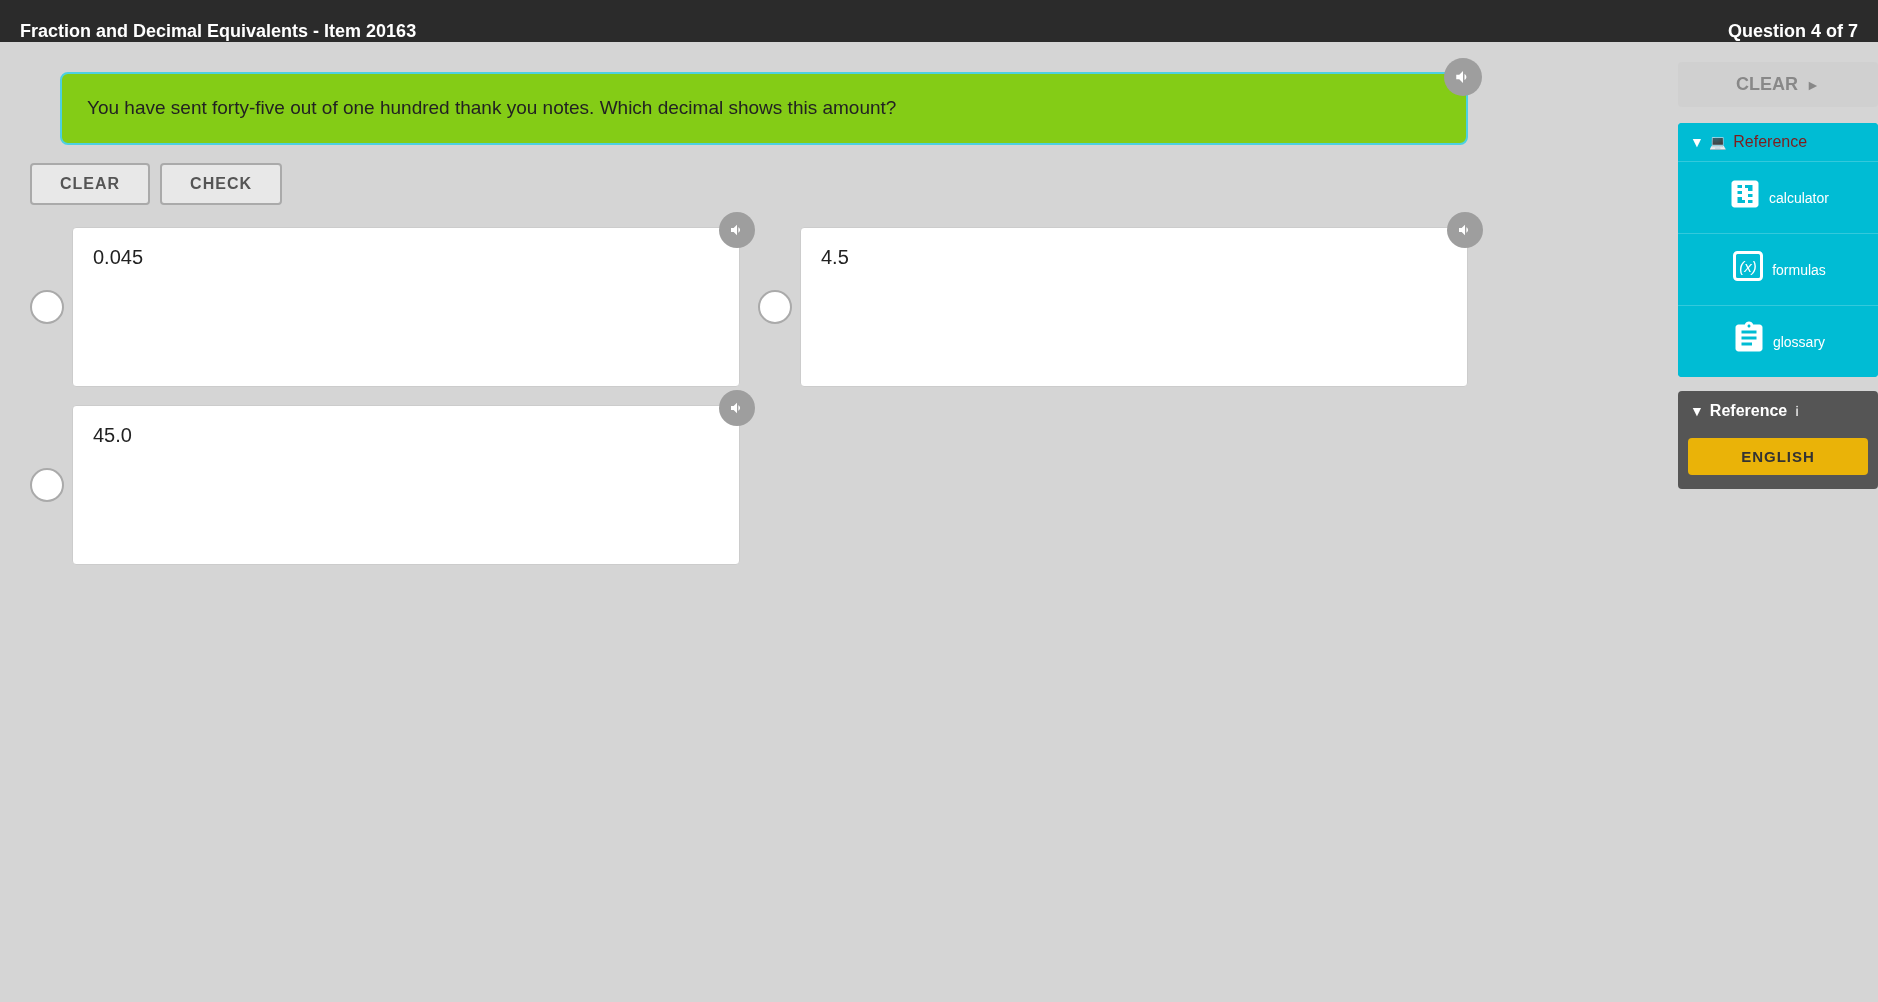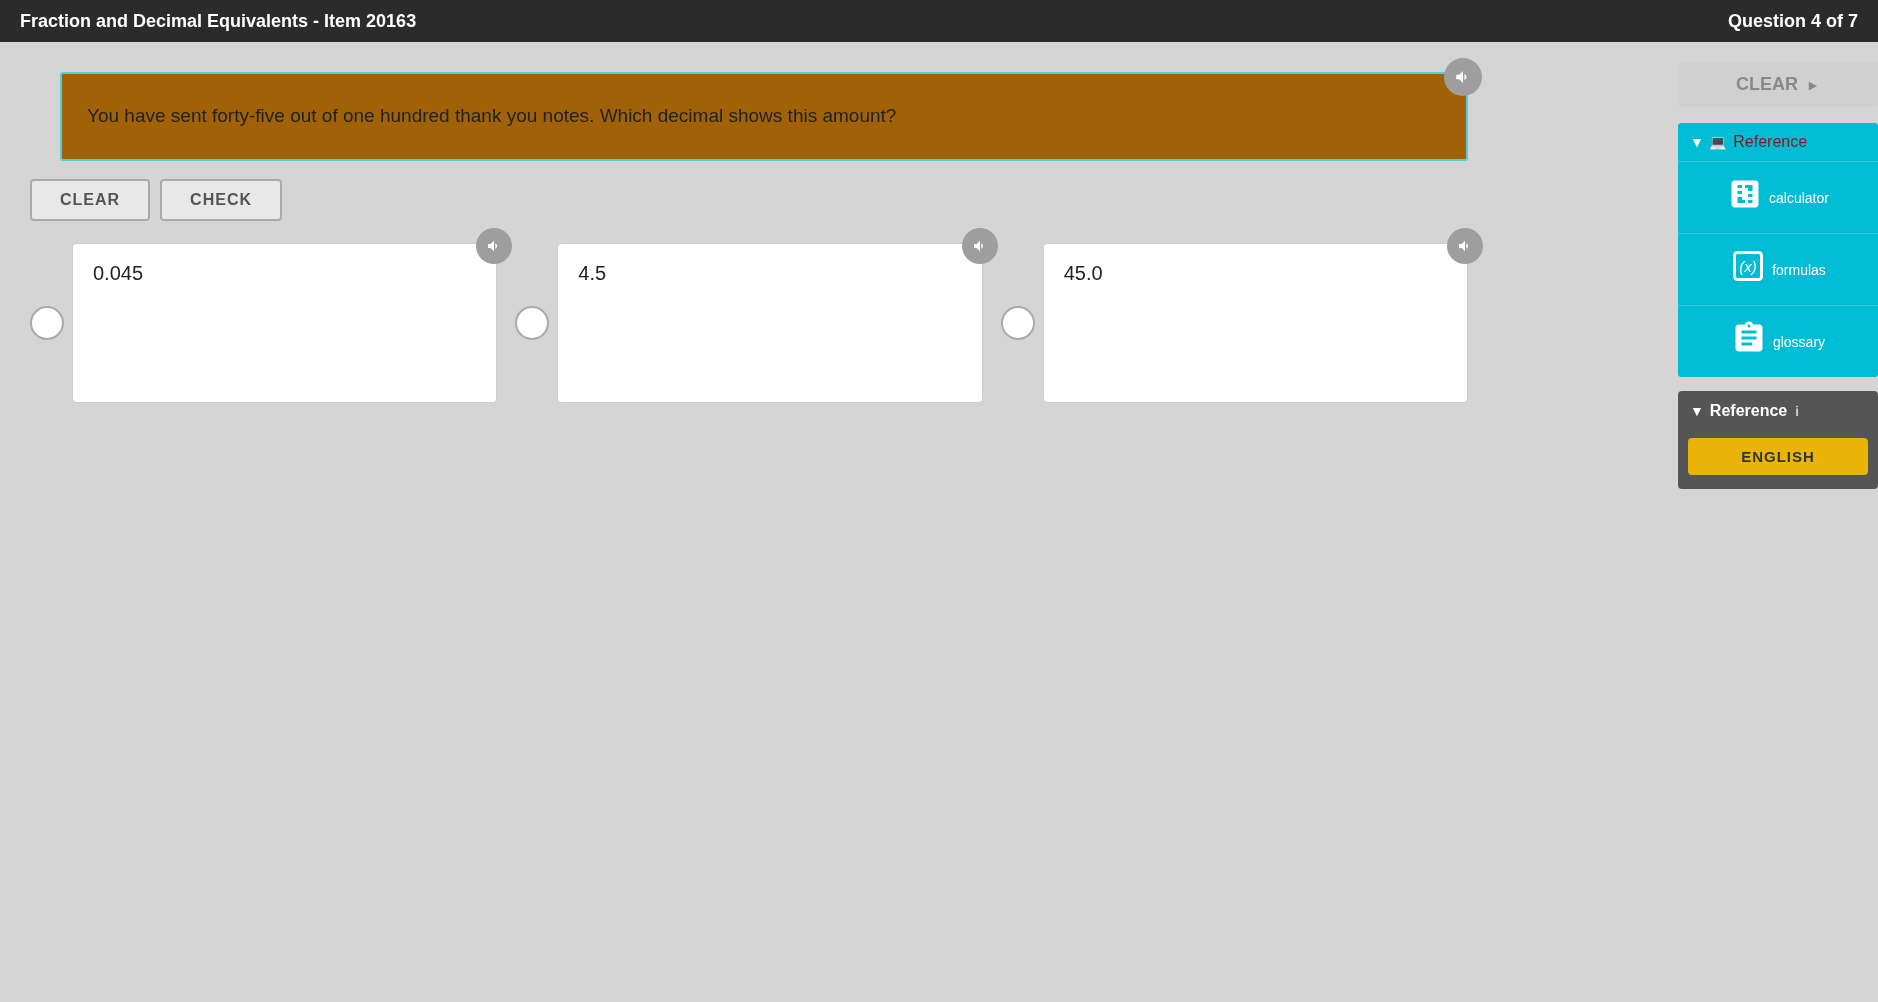--- a/index.html
+++ b/index.html
@@ -11,21 +11,21 @@
       overflow: hidden;
       position: relative;
     }
 
     
     #header {
       width: 100%;
       height: 42px;
       background-color: #2b2b2b;
       display: flex;
-      align-items: center;
+      align-items: flex-end;
       justify-content: space-between;
       padding: 0 20px;
     }
     #header .title {
       color: white;
       font-size: 18px;
       font-weight: bold;
     }
     #header .question-info {
       color: white;
@@ -37,24 +37,24 @@
     #main {
       position: relative;
       width: 100%;
       height: calc(100% - 42px);
       background-color: #d5d5d5;
       padding: 20px 30px;
     }
 
     
     #question-box {
-      background: #a16207;
+      background: #84cc16;
       border: 2px solid #4dd0e1;
-      border-radius: 3px;
-      padding: 28px 25px;
+      border-radius: 8px;
+      padding: 20px 25px;
       margin-left: 30px;
       margin-right: 380px;
       position: relative;
       margin-top: 10px;
     }
     #question-box .question-text {
       font-size: 19px;
       color: #222;
       line-height: 1.5;
     }
@@ -90,21 +90,21 @@
       background: #e8e8e8;
       border-radius: 4px;
       cursor: pointer;
       color: #555;
       letter-spacing: 1px;
     }
 
     
     #choices-grid {
       display: grid;
-      grid-template-columns: 1fr 1fr 1fr;
+      grid-template-columns: 1fr 1fr;
       grid-template-rows: 1fr 1fr;
       gap: 18px;
       margin-top: 22px;
       margin-right: 380px;
       margin-left: 0;
     }
 
     .choice-wrapper {
       display: flex;
       align-items: center;

